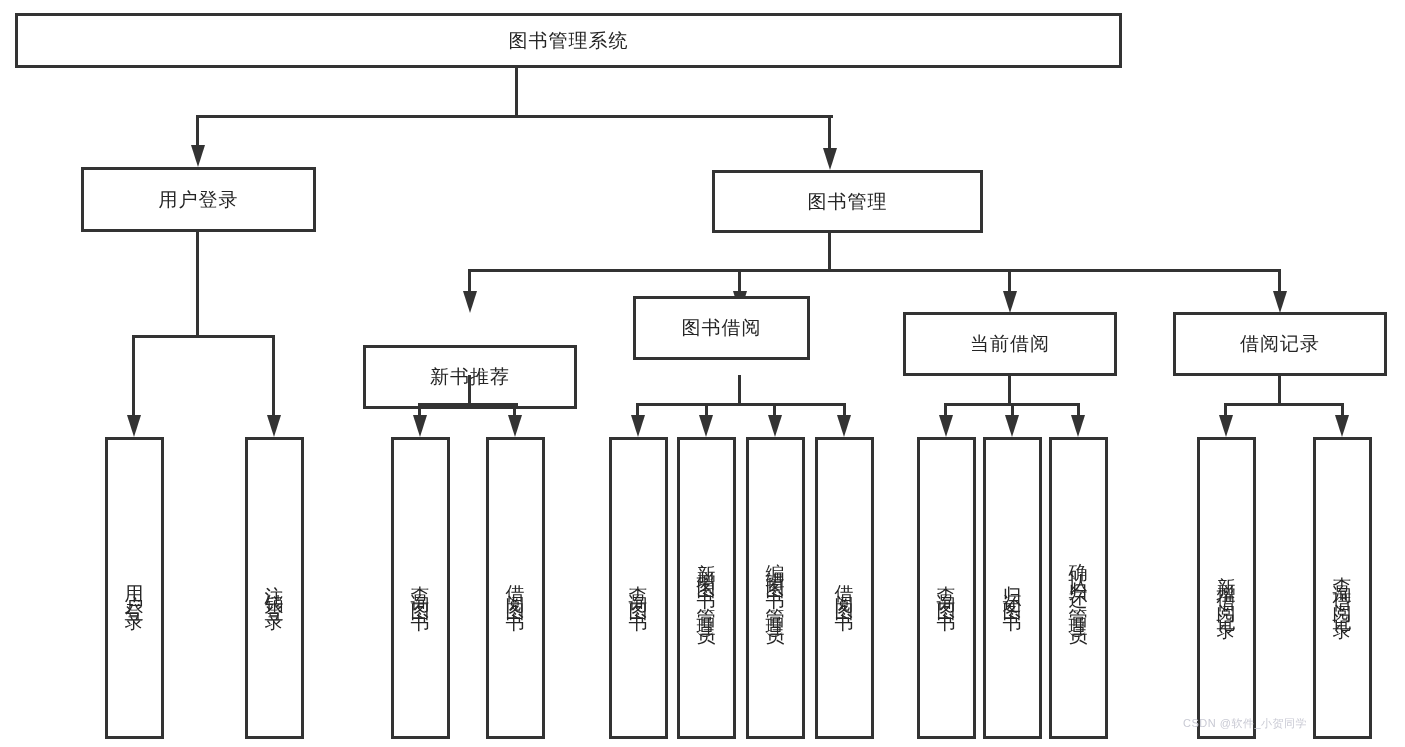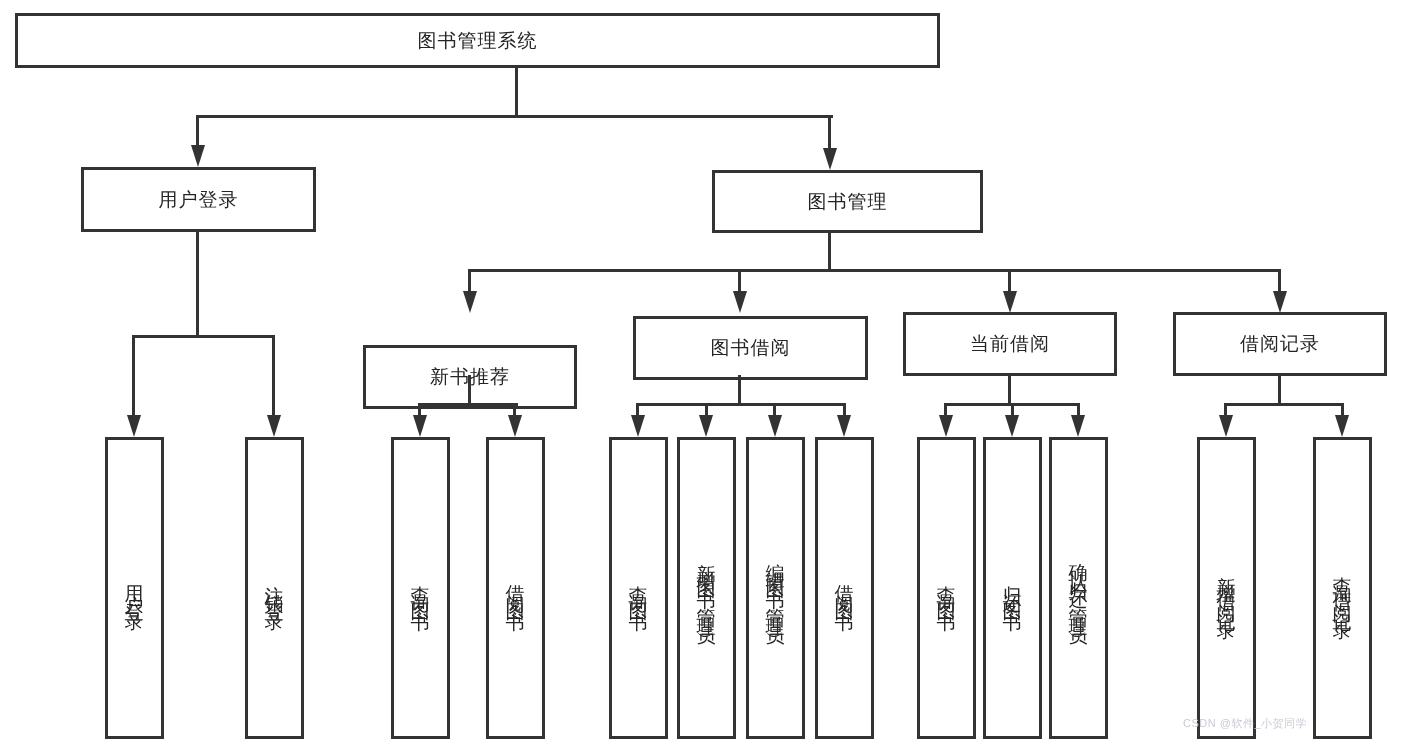--- a/index.html
+++ b/index.html
@@ -32,21 +32,21 @@
   .watermark{
     position:absolute;left:1183px;top:716px;z-index:5;
     font-size:11px;color:#c9cad4;letter-spacing:0.5px;white-space:nowrap;
   }
 </style>
 </head>
 <body>
 
 <div class="canvas">
 
-  <div class="hbox" style="left:15px;top:13px;width:925px;height:55px;">
+  <div class="hbox" style="left:15px;top:13px;width:1107px;height:55px;">
     <span>图书管理系统</span>
   </div>
 
   <div class="vline" style="left:515px;top:68px;width:3px;height:50px;"></div>
   <div class="hline" style="left:196px;top:115px;width:637px;height:3px;"></div>
   <div class="vline" style="left:196px;top:115px;width:3px;height:32px;"></div>
   <div class="arr" style="left:191px;top:145px;"></div>
   <div class="vline" style="left:828px;top:115px;width:3px;height:35px;"></div>
   <div class="arr" style="left:823px;top:148px;"></div>
 
@@ -71,21 +71,21 @@
   <div class="vline" style="left:738px;top:269px;width:3px;height:23px;"></div>
   <div class="arr" style="left:733px;top:291px;"></div>
   <div class="vline" style="left:1008px;top:269px;width:3px;height:23px;"></div>
   <div class="arr" style="left:1003px;top:291px;"></div>
   <div class="vline" style="left:1278px;top:269px;width:3px;height:23px;"></div>
   <div class="arr" style="left:1273px;top:291px;"></div>
 
   <div class="hbox" style="left:363px;top:312px;width:214px;height:64px;margin-top:33px;">
     <span>新书推荐</span>
   </div>
-  <div class="hbox" style="left:633px;top:316px;width:235px;height:64px;">
+  <div class="hbox" style="left:633px;top:296px;width:177px;height:64px;">
     <span>图书借阅</span>
   </div>
   <div class="hbox" style="left:903px;top:312px;width:214px;height:64px;">
     <span>当前借阅</span>
   </div>
   <div class="hbox" style="left:1173px;top:312px;width:214px;height:64px;">
     <span>借阅记录</span>
   </div>
 
   <div class="vline" style="left:468px;top:375px;width:3px;height:31px;"></div>

